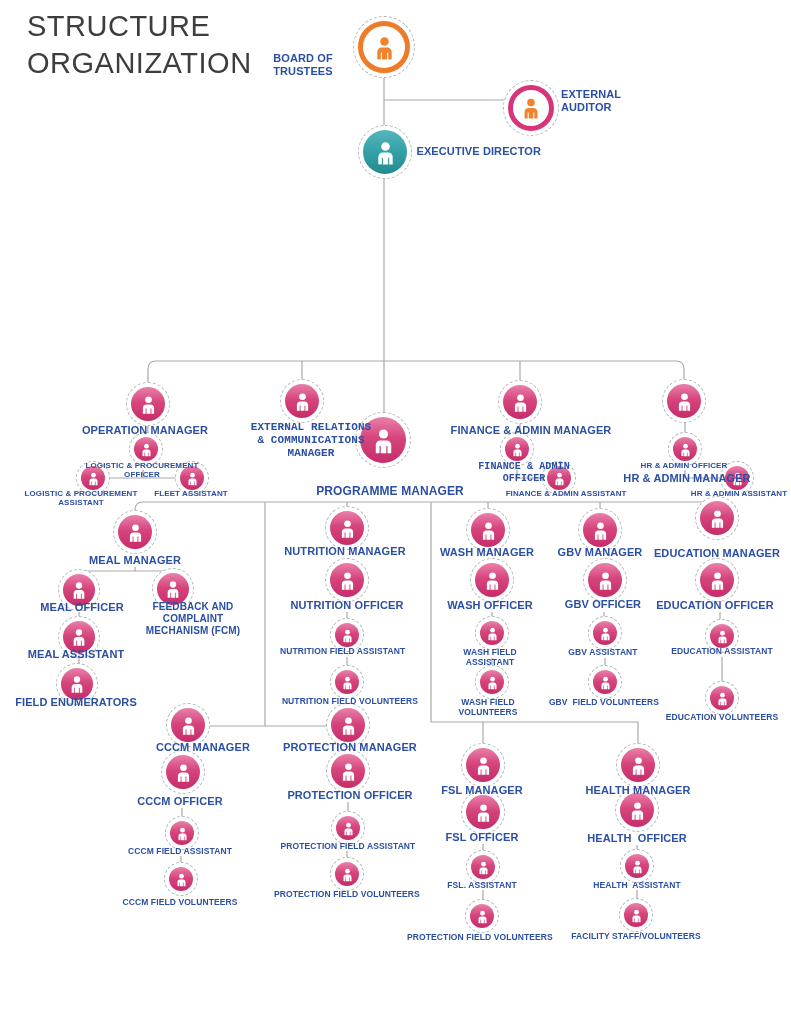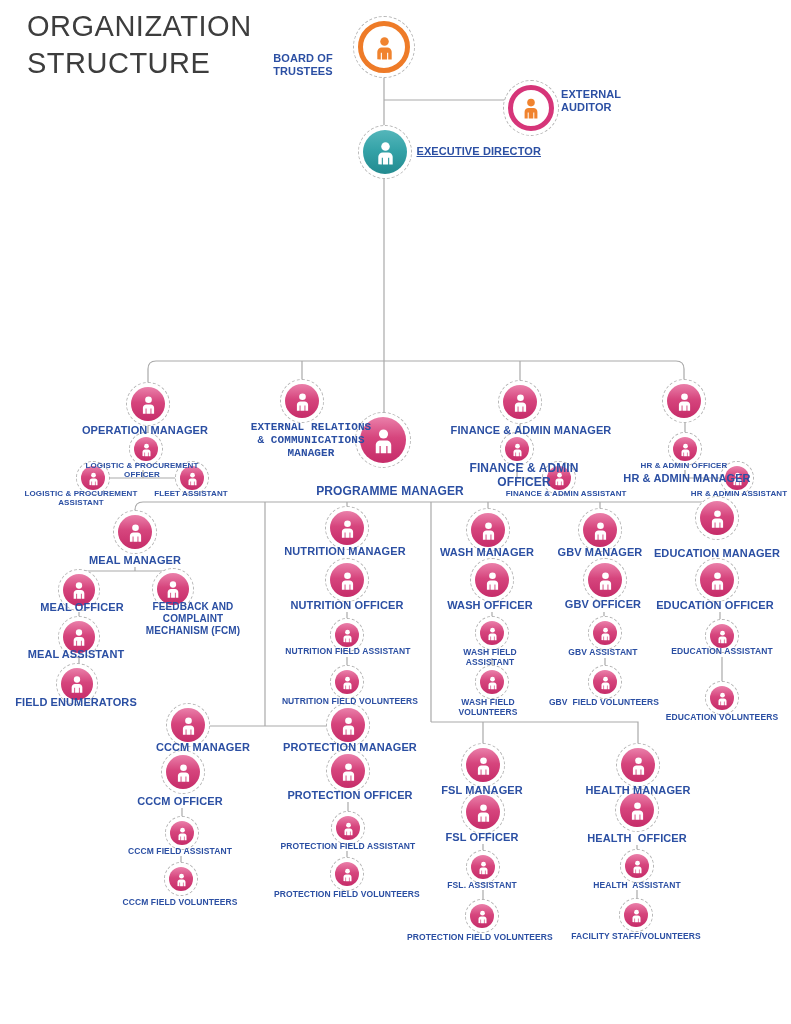--- a/index.html
+++ b/index.html
@@ -18,22 +18,22 @@
   .style-ring-orange .circle{background:#fff;border:5px solid #ee7b28;color:#f0832e;}
   .style-ring-pink .circle{background:#fff;border:5px solid #d63579;color:#f0832e;}
   .node-label{position:absolute;z-index:3;color:var(--label-blue,#2b4fa3);font-weight:bold;
               line-height:1.18;white-space:pre-wrap;letter-spacing:.1px;}
 </style>
 </head>
 <body>
 
 <div class="canvas">
   <div class="title">
+    <div>STRUCTURE</div>
     <div>ORGANIZATION</div>
-    <div>STRUCTURE</div>
   </div>
   <svg id="connector-layer" width="791" height="1024" viewBox="0 0 791 1024" xmlns="http://www.w3.org/2000/svg">
       <path d="M384,47 V152"></path>
       <path d="M384,100 H531"></path>
       <path d="M384,152 V440"></path>
       <path d="M148,404 V369 Q148,361 156,361 H676 Q684,361 684,369 V401"></path>
       <path d="M302,361 V401"></path>
       <path d="M520,361 V402"></path>
       <path d="M148,404 V449"></path>
       <path d="M520,402 V449"></path>
@@ -96,21 +96,21 @@
       <div class="node-label" style="left: 561px; top: 88px; width: 80px; font-size: 11px; text-align: left;">EXTERNAL
 AUDITOR</div>
       <div class="node-icon style-teal" style="left: 358px; top: 125px; width: 54px; height: 54px;">
         <div class="circle" style="height: 44px; width: 44px;">
           <svg viewBox="0 0 24 24" width="27" height="27" fill="currentColor">
             <circle cx="12" cy="6.6" r="3.8"></circle>
             <path d="M5.6 22.5 V15.8 C5.6 13.6 7.4 11.9 9.6 11.9 h4.8 c2.2 0 4 1.7 4 3.9 v6.8 h-3.1 v-6 h-1 v6 h-4.6 v-6 h-1 v6 z"></path>
           </svg>
         </div>
       </div>
-      <div class="node-label" style="left: 416.5px; top: 145px; width: 145px; font-size: 11px; text-align: left; text-decoration: underline;">EXECUTIVE DIRECTOR</div>
+      <div class="node-label" style="left: 416.5px; top: 145px; width: 145px; font-size: 11px; text-align: left;">EXECUTIVE DIRECTOR</div>
       <div class="node-icon style-pink" style="left: 126px; top: 382px; width: 44px; height: 44px;">
         <div class="circle" style="height: 34px; width: 34px;">
           <svg viewBox="0 0 24 24" width="21" height="21" fill="currentColor">
             <circle cx="12" cy="6.6" r="3.8"></circle>
             <path d="M5.6 22.5 V15.8 C5.6 13.6 7.4 11.9 9.6 11.9 h4.8 c2.2 0 4 1.7 4 3.9 v6.8 h-3.1 v-6 h-1 v6 h-4.6 v-6 h-1 v6 z"></path>
           </svg>
         </div>
       </div>
       <div class="node-label" style="left: 70px; top: 424px; width: 150px; font-size: 11px; text-align: center;">OPERATION MANAGER</div>
       <div class="node-icon style-pink" style="left: 280px; top: 379px; width: 44px; height: 44px;">
@@ -179,21 +179,21 @@
       </div>
       <div class="node-label" style="left: 146px; top: 489px; width: 90px; font-size: 8px; text-align: center;">FLEET ASSISTANT</div>
       <div class="node-icon style-pink" style="left: 500px; top: 432px; width: 34px; height: 34px;">
         <div class="circle" style="height: 24px; width: 24px;">
           <svg viewBox="0 0 24 24" width="15" height="15" fill="currentColor">
             <circle cx="12" cy="6.6" r="3.8"></circle>
             <path d="M5.6 22.5 V15.8 C5.6 13.6 7.4 11.9 9.6 11.9 h4.8 c2.2 0 4 1.7 4 3.9 v6.8 h-3.1 v-6 h-1 v6 h-4.6 v-6 h-1 v6 z"></path>
           </svg>
         </div>
       </div>
-      <div class="node-label" style="left: 461.5px; top: 461px; width: 125px; font-size: 12px; text-align: center;">FINANCE &amp; ADMIN OFFICER</div>
+      <div class="node-label" style="left: 461.5px; top: 461px; width: 125px; font-size: 10px; text-align: center; font-family: Liberation Mono, monospace;">FINANCE &amp; ADMIN OFFICER</div>
       <div class="node-icon style-pink" style="left: 542px; top: 461px; width: 34px; height: 34px;">
         <div class="circle" style="height: 24px; width: 24px;">
           <svg viewBox="0 0 24 24" width="15" height="15" fill="currentColor">
             <circle cx="12" cy="6.6" r="3.8"></circle>
             <path d="M5.6 22.5 V15.8 C5.6 13.6 7.4 11.9 9.6 11.9 h4.8 c2.2 0 4 1.7 4 3.9 v6.8 h-3.1 v-6 h-1 v6 h-4.6 v-6 h-1 v6 z"></path>
           </svg>
         </div>
       </div>
       <div class="node-label" style="left: 491.5px; top: 489px; width: 135px; font-size: 8px; text-align: right;">FINANCE &amp; ADMIN ASSISTANT</div>
       <div class="node-icon style-pink" style="left: 668px; top: 432px; width: 34px; height: 34px;">
@@ -279,21 +279,21 @@
       </div>
       <div class="node-label" style="left: 272px; top: 599px; width: 150px; font-size: 11px; text-align: center;">NUTRITION OFFICER</div>
       <div class="node-icon style-pink" style="left: 330px; top: 618px; width: 34px; height: 34px;">
         <div class="circle" style="height: 24px; width: 24px;">
           <svg viewBox="0 0 24 24" width="15" height="15" fill="currentColor">
             <circle cx="12" cy="6.6" r="3.8"></circle>
             <path d="M5.6 22.5 V15.8 C5.6 13.6 7.4 11.9 9.6 11.9 h4.8 c2.2 0 4 1.7 4 3.9 v6.8 h-3.1 v-6 h-1 v6 h-4.6 v-6 h-1 v6 z"></path>
           </svg>
         </div>
       </div>
-      <div class="node-label" style="left: 280px; top: 646px; width: 136px; font-size: 8.5px; text-align: center;">NUTRITION FIELD ASSISTANT</div>
+      <div class="node-label" style="left: 280px; top: 646px; width: 136px; font-size: 8.5px; text-align: left;">NUTRITION FIELD ASSISTANT</div>
       <div class="node-icon style-pink" style="left: 330px; top: 665px; width: 34px; height: 34px;">
         <div class="circle" style="height: 24px; width: 24px;">
           <svg viewBox="0 0 24 24" width="15" height="15" fill="currentColor">
             <circle cx="12" cy="6.6" r="3.8"></circle>
             <path d="M5.6 22.5 V15.8 C5.6 13.6 7.4 11.9 9.6 11.9 h4.8 c2.2 0 4 1.7 4 3.9 v6.8 h-3.1 v-6 h-1 v6 h-4.6 v-6 h-1 v6 z"></path>
           </svg>
         </div>
       </div>
       <div class="node-label" style="left: 275px; top: 696px; width: 150px; font-size: 8.5px; text-align: center;">NUTRITION FIELD VOLUNTEERS</div>
       <div class="node-icon style-pink" style="left: 466px; top: 508px; width: 44px; height: 44px;">

